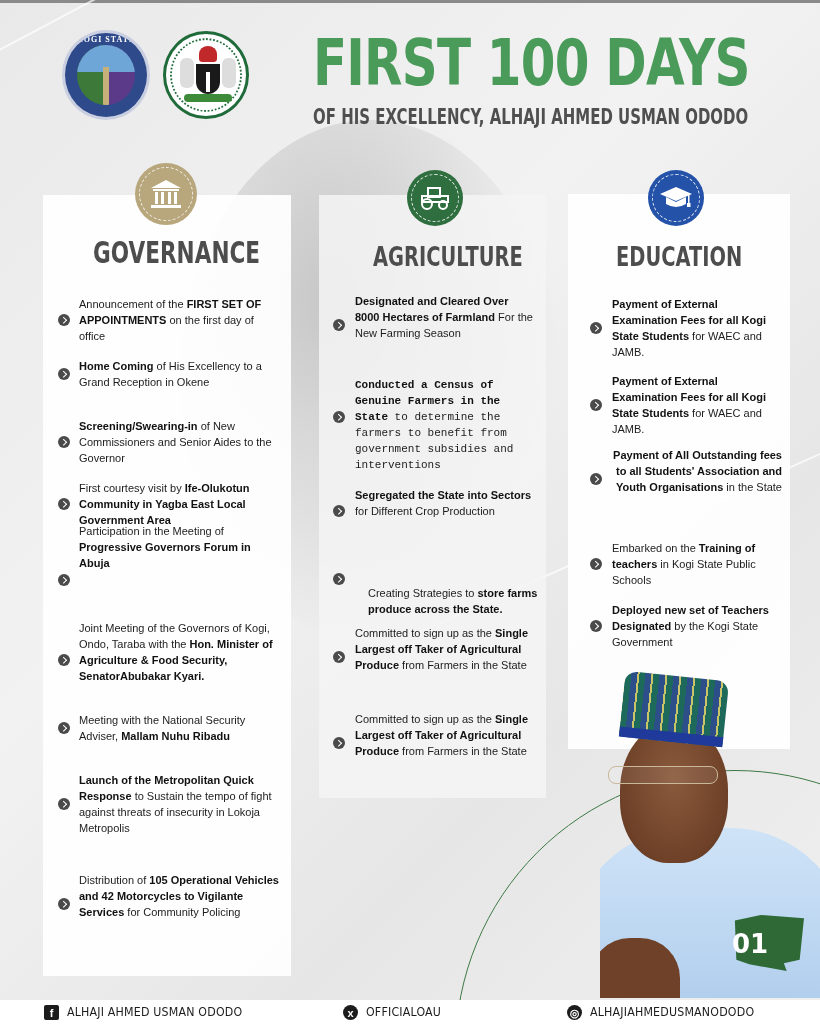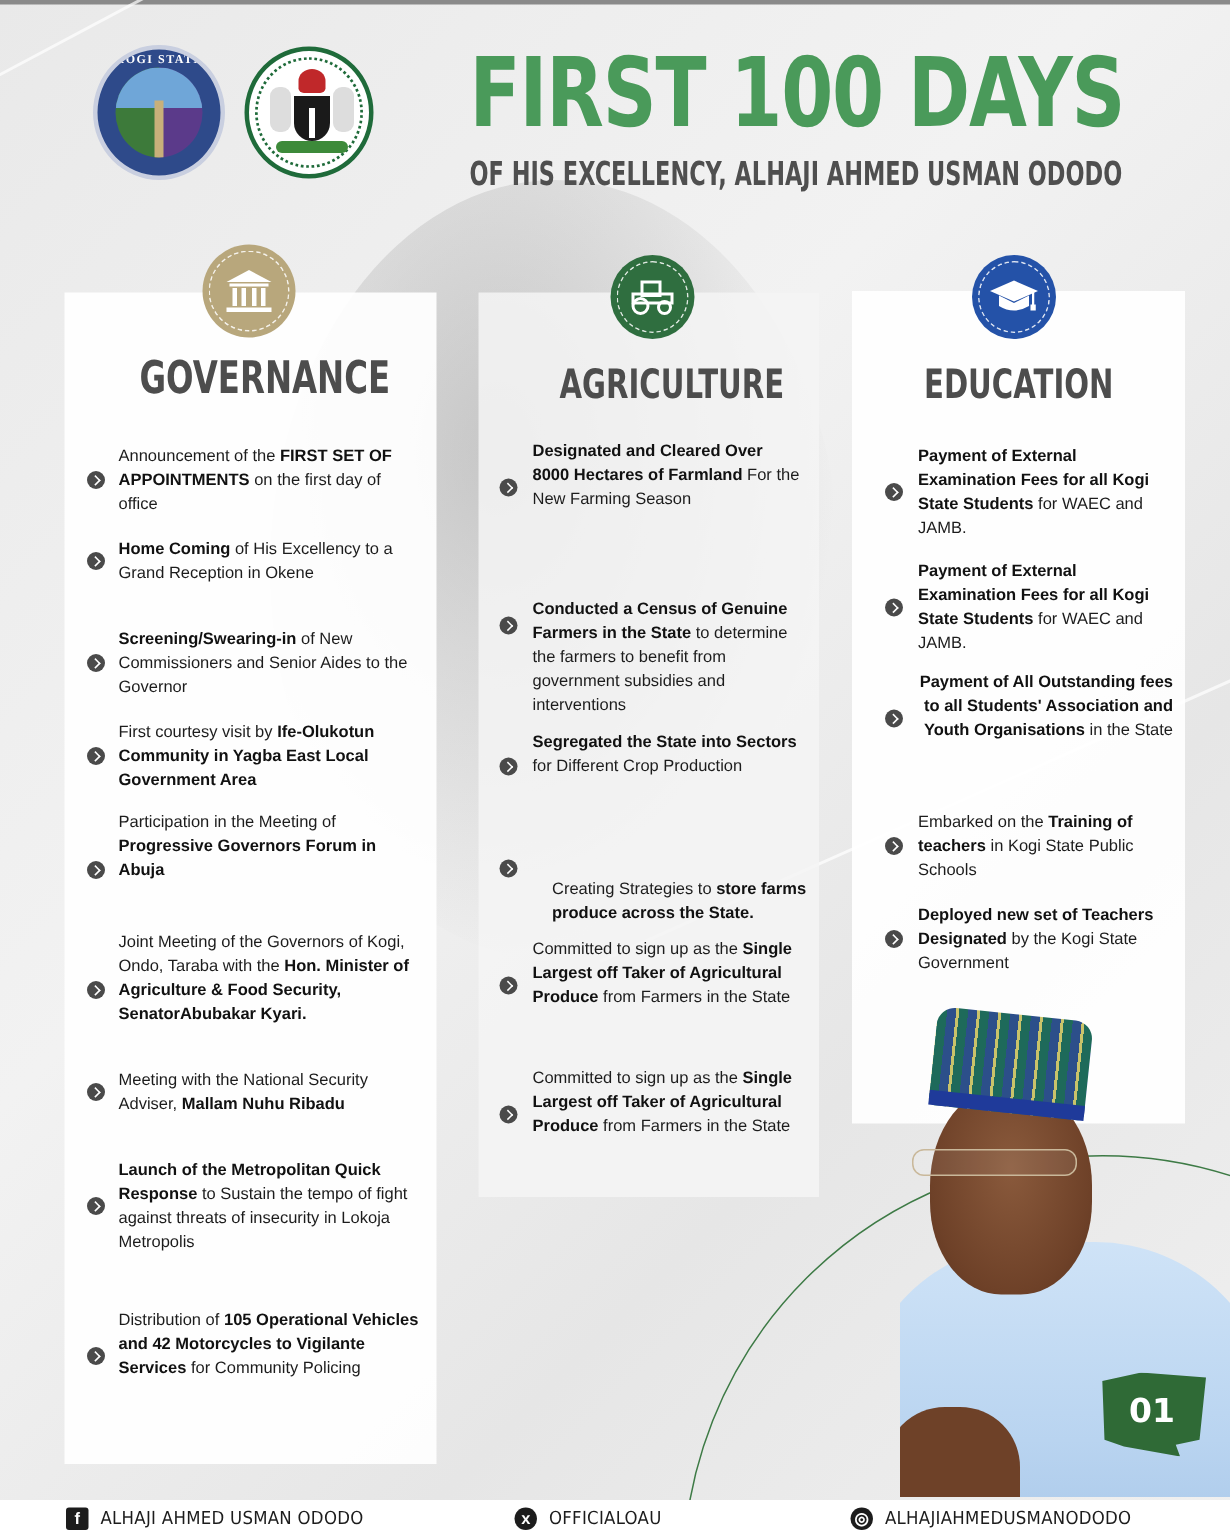--- a/index.html
+++ b/index.html
@@ -148,22 +148,22 @@
   }
   .page-flag {
     position: absolute; left: 732px; top: 915px; width: 72px; height: 56px;
   }
   .page-flag .shape {
     position: absolute; left: 0; top: 0; width: 72px; height: 56px;
     background: #2f6a36;
     clip-path: polygon(4% 10%, 40% 0%, 100% 6%, 94% 80%, 72% 86%, 76% 100%, 24% 88%, 6% 80%);
   }
   .page-flag .num {
-    position: absolute; left: 0; top: 14px; width: 72px; text-align: center;
-    font-family: "DejaVu Sans", sans-serif; font-weight: bold; font-size: 22px; color: #fff;
+    position: absolute; left: 0; top: 14px; width: 72px; text-align: left;
+    font-family: "DejaVu Sans", sans-serif; font-weight: bold; font-size: 26px; color: #fff;
   }
 
   
   .footer {
     position: absolute; left: 0; top: 1000px; width: 820px; height: 24px; background: #ffffff;
   }
   .social { position: absolute; top: 1003px; height: 18px; display: flex; align-items: center; gap: 8px; }
   .social .lbl {
     font-family: "DejaVu Sans", sans-serif; font-size: 12px; color: #1c1c1c; letter-spacing: 0.2px;
     transform: scaleX(0.92); transform-origin: left center; white-space: nowrap;
@@ -242,33 +242,33 @@
 
 <div id="items-root">
     <div class="item" style="left: 79px; top: 296px; width: 200px;"><span>Announcement of the </span><b>FIRST SET OF APPOINTMENTS</b><span> on the first day of office</span></div>
     <div class="bullet" style="left: 58px; top: 314px;"></div>
     <div class="item" style="left: 79px; top: 358px; width: 200px;"><b>Home Coming</b><span> of His Excellency to a Grand Reception in Okene</span></div>
     <div class="bullet" style="left: 58px; top: 368px;"></div>
     <div class="item" style="left: 79px; top: 418px; width: 200px;"><b>Screening/Swearing-in</b><span> of New Commissioners and Senior Aides to the Governor</span></div>
     <div class="bullet" style="left: 58px; top: 436px;"></div>
     <div class="item" style="left: 79px; top: 480px; width: 200px;"><span>First courtesy visit by </span><b>Ife-Olukotun Community in Yagba East Local Government Area</b></div>
     <div class="bullet" style="left: 58px; top: 498px;"></div>
-    <div class="item" style="left: 79px; top: 540px; width: 200px;"><span>Participation in the Meeting of </span><b>Progressive Governors Forum in Abuja</b></div>
+    <div class="item" style="left: 79px; top: 523px; width: 200px;"><span>Participation in the Meeting of </span><b>Progressive Governors Forum in Abuja</b></div>
     <div class="bullet" style="left: 58px; top: 574px;"></div>
     <div class="item" style="left: 79px; top: 620px; width: 200px;"><span>Joint Meeting of the Governors of Kogi, Ondo, Taraba with the </span><b>Hon. Minister of Agriculture &amp; Food Security, SenatorAbubakar Kyari.</b></div>
     <div class="bullet" style="left: 58px; top: 654px;"></div>
     <div class="item" style="left: 79px; top: 712px; width: 200px;"><span>Meeting with the National Security Adviser, </span><b>Mallam Nuhu Ribadu</b></div>
     <div class="bullet" style="left: 58px; top: 722px;"></div>
     <div class="item" style="left: 79px; top: 772px; width: 200px;"><b>Launch of the Metropolitan Quick Response</b><span> to Sustain the tempo of fight against threats of insecurity in Lokoja Metropolis</span></div>
     <div class="bullet" style="left: 58px; top: 798px;"></div>
     <div class="item" style="left: 79px; top: 872px; width: 200px;"><span>Distribution of </span><b>105 Operational Vehicles and 42 Motorcycles to Vigilante Services</b><span> for Community Policing</span></div>
     <div class="bullet" style="left: 58px; top: 898px;"></div>
     <div class="item" style="left: 355px; top: 293px; width: 180px;"><b>Designated and Cleared Over 8000 Hectares of Farmland</b><span> For the New Farming Season</span></div>
     <div class="bullet" style="left: 333px; top: 319px;"></div>
-    <div class="item" style="left: 355px; top: 398px; width: 180px;"><b>Conducted a Census of Genuine Farmers in the State</b><span> to determine the farmers to benefit from government subsidies and interventions</span></div>
+    <div class="item" style="left: 355px; top: 377px; width: 180px; font-family: Liberation Mono, monospace;"><b>Conducted a Census of Genuine Farmers in the State</b><span> to determine the farmers to benefit from government subsidies and interventions</span></div>
     <div class="bullet" style="left: 333px; top: 411px;"></div>
     <div class="item" style="left: 355px; top: 487px; width: 180px;"><b>Segregated the State into Sectors</b><span> for Different Crop Production</span></div>
     <div class="bullet" style="left: 333px; top: 505px;"></div>
     <div class="item" style="left: 355px; top: 585px; width: 180px; margin-left: 13px;"><span>Creating Strategies to </span><b>store farms produce across the State.</b></div>
     <div class="bullet" style="left: 333px; top: 573px;"></div>
     <div class="item" style="left: 355px; top: 625px; width: 180px;"><span>Committed to sign up as the </span><b>Single Largest off Taker of Agricultural Produce</b><span> from Farmers in the State</span></div>
     <div class="bullet" style="left: 333px; top: 651px;"></div>
     <div class="item" style="left: 355px; top: 711px; width: 180px;"><span>Committed to sign up as the </span><b>Single Largest off Taker of Agricultural Produce</b><span> from Farmers in the State</span></div>
     <div class="bullet" style="left: 333px; top: 737px;"></div>
     <div class="item" style="left: 612px; top: 296px; width: 170px;"><b>Payment of External Examination Fees for all Kogi State Students</b><span> for WAEC and JAMB.</span></div>

